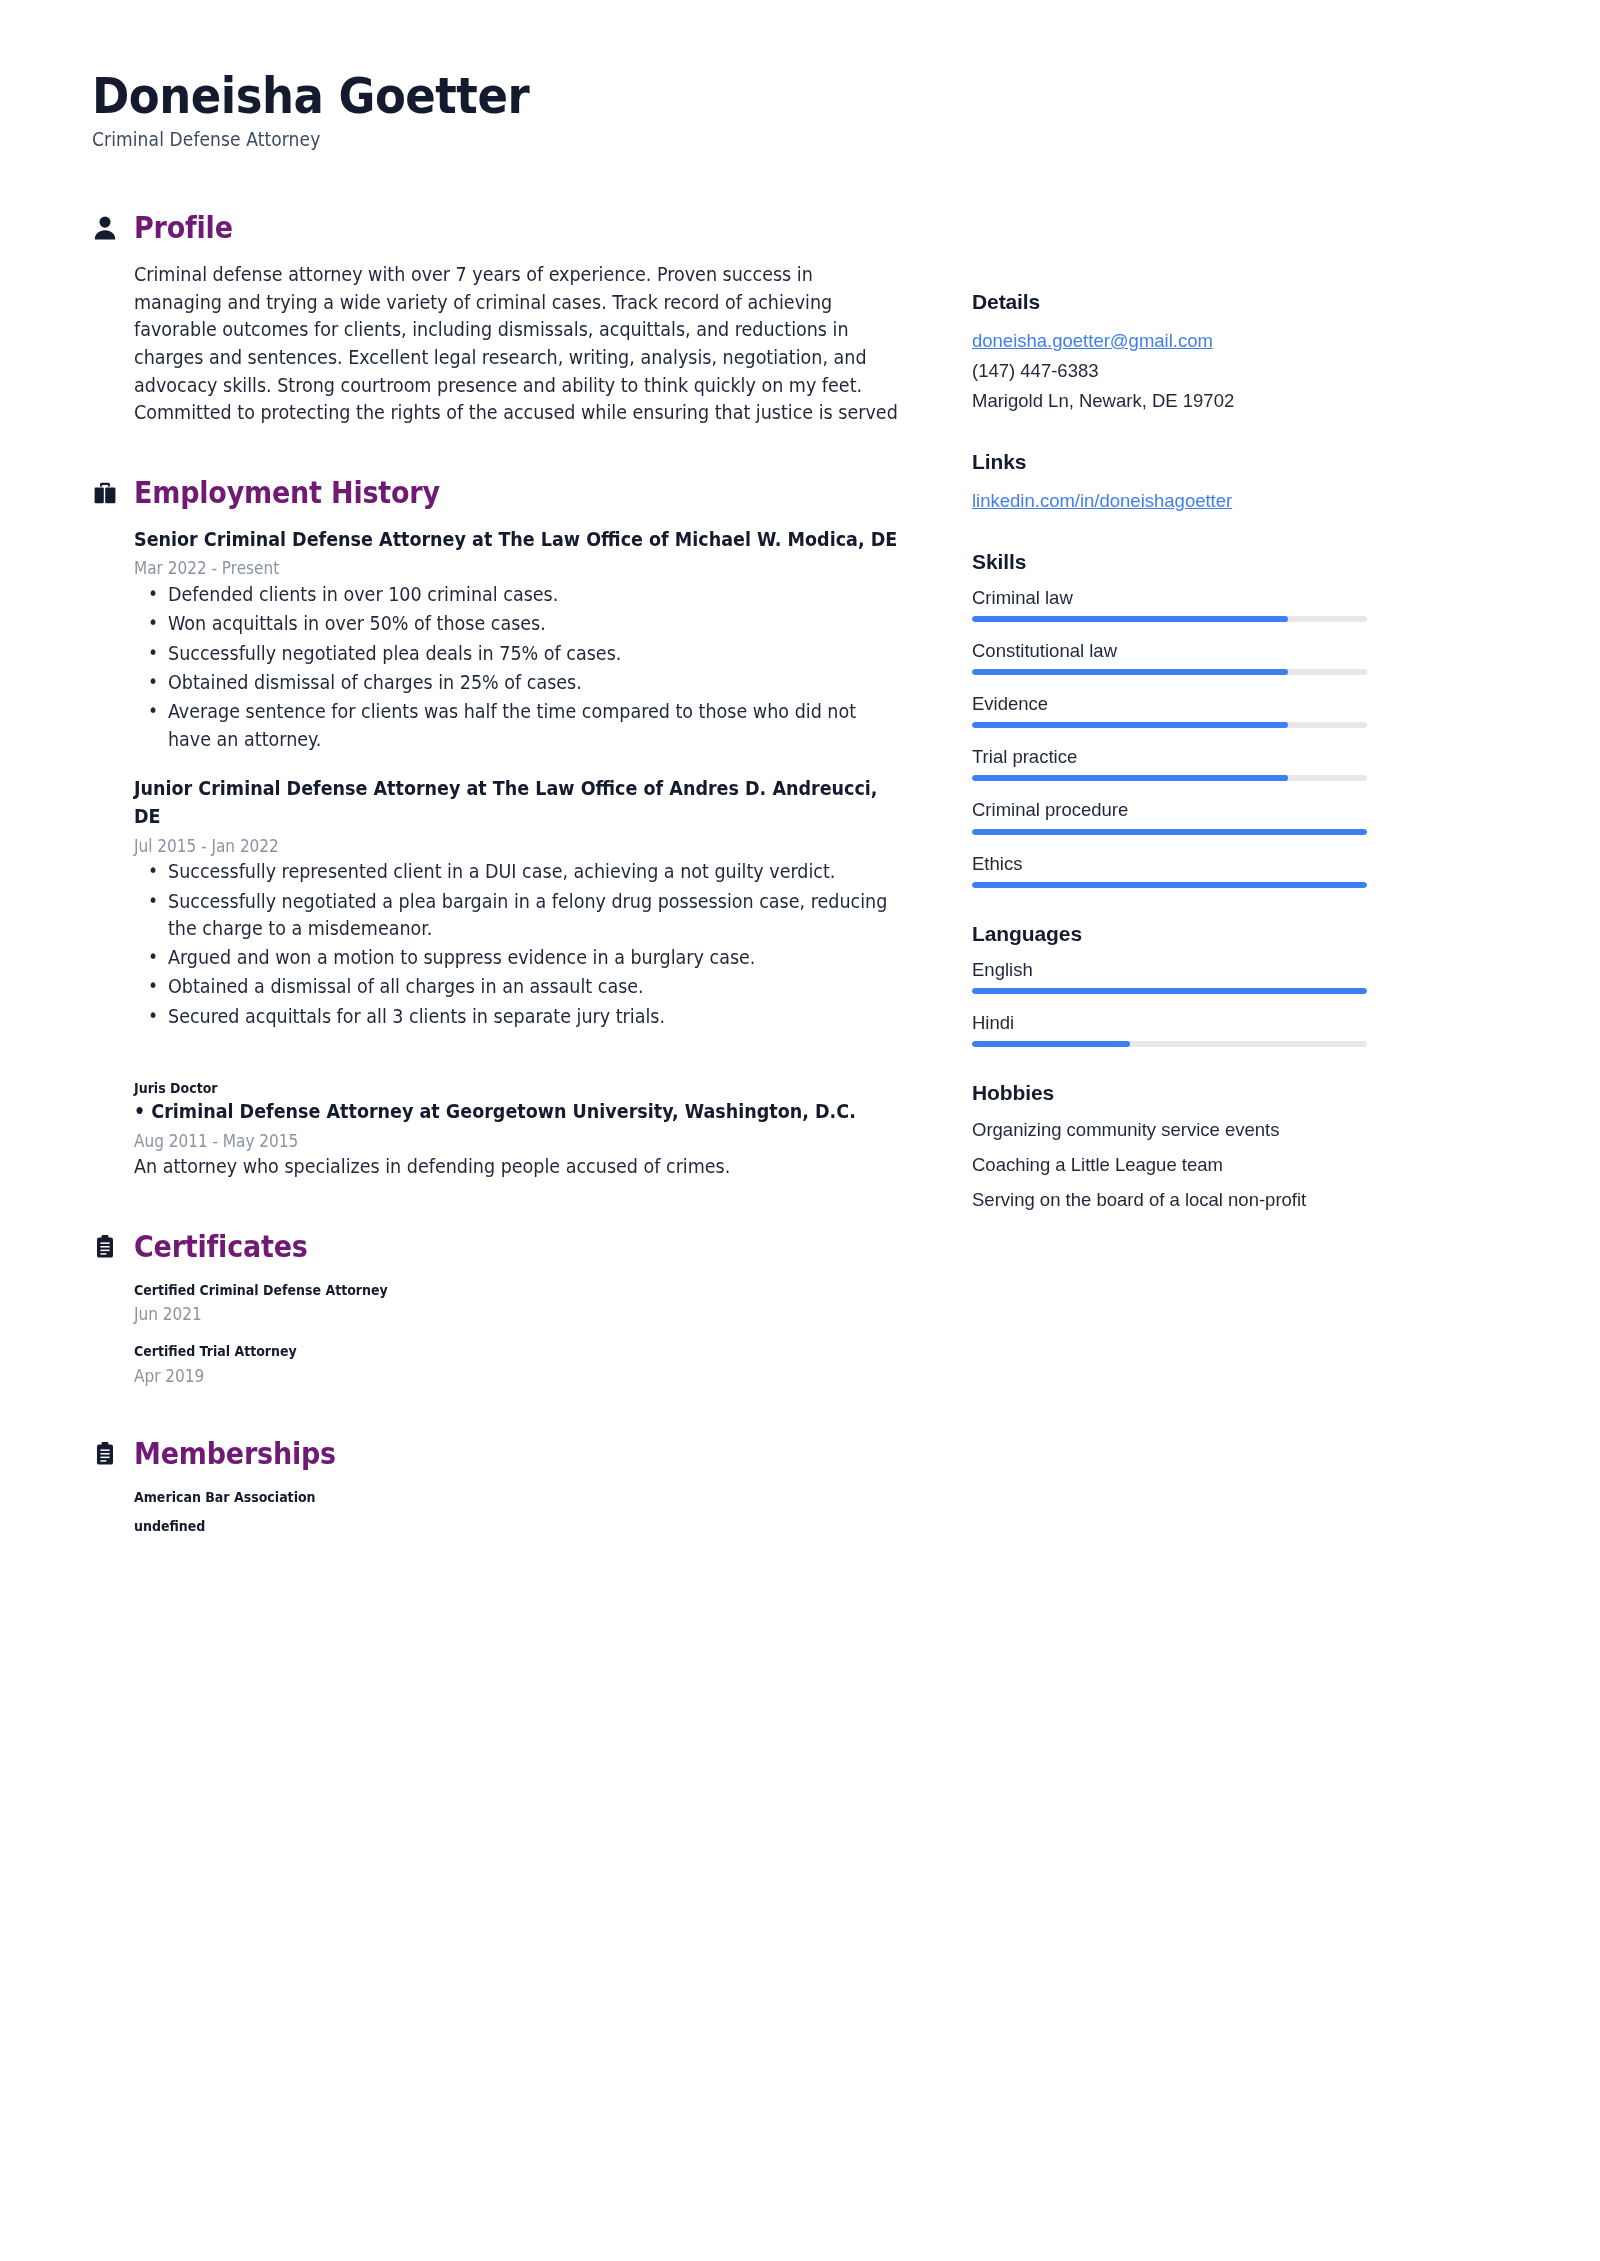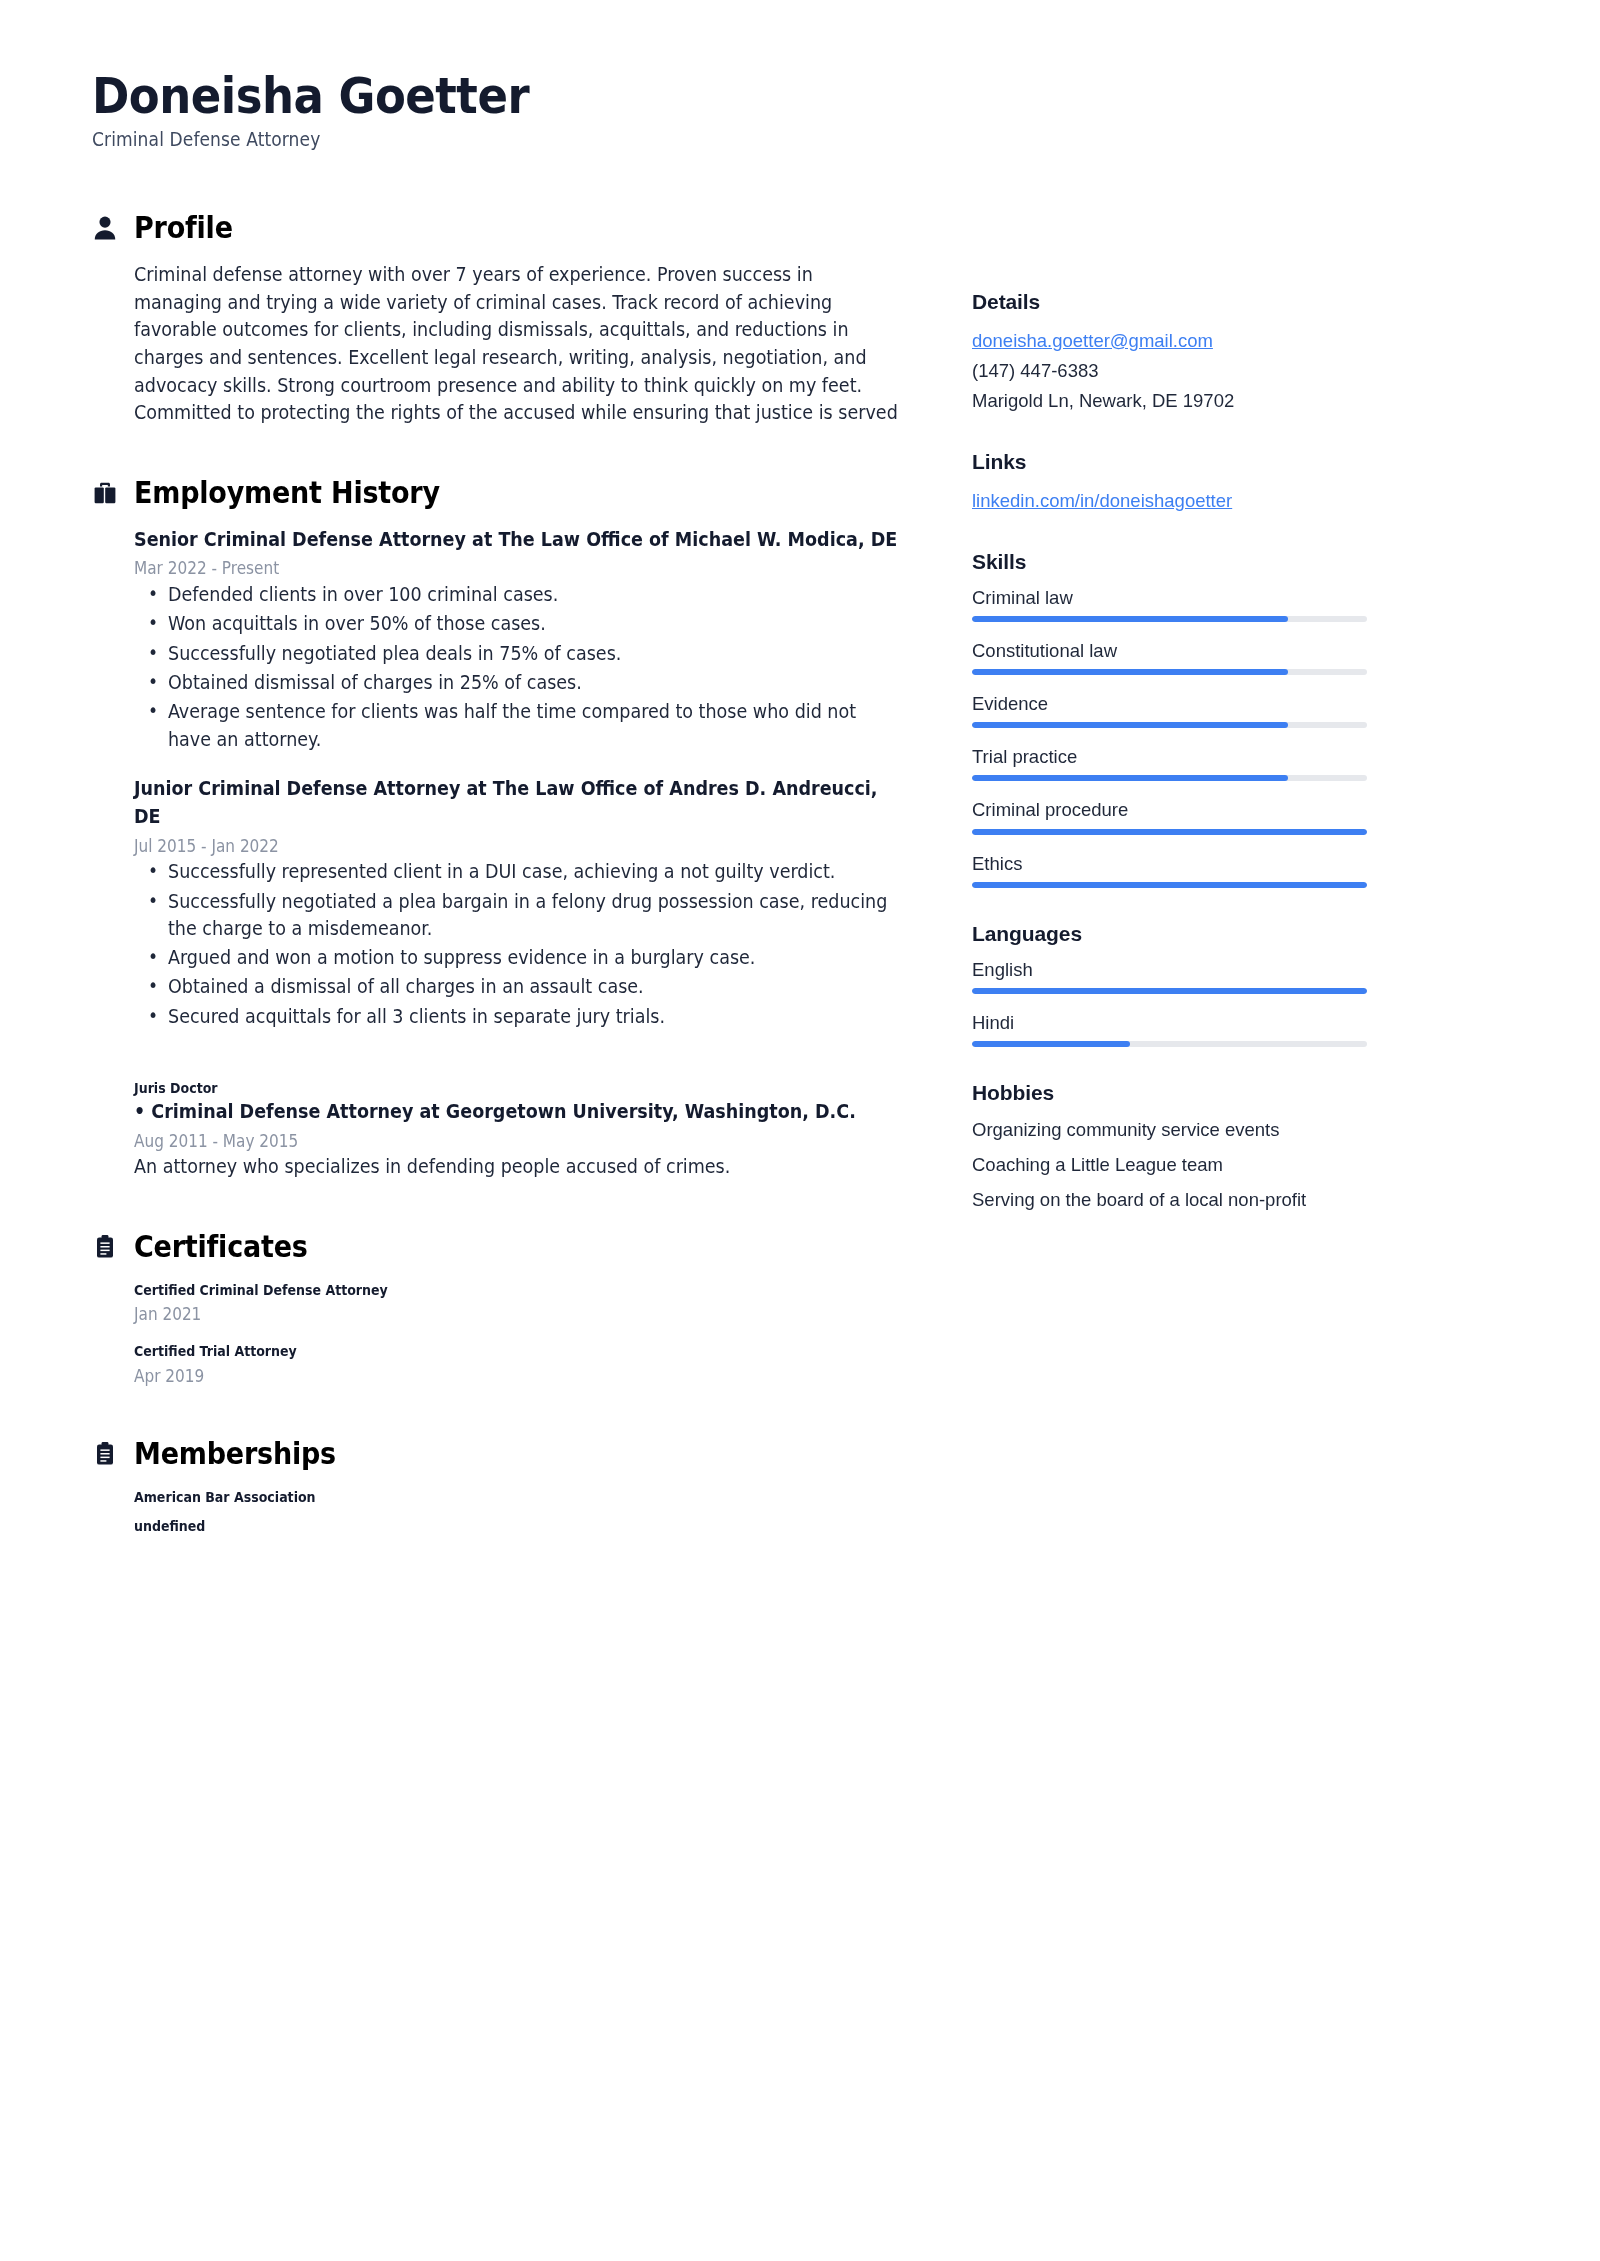--- a/index.html
+++ b/index.html
@@ -36,21 +36,21 @@
     font-size: 19px; font-weight: normal; color: #3f4a60;
     margin-top: 4px; letter-spacing: 0.1px;
   }
 
   
   .section { margin-top: 48px; }
   .section:first-of-type { margin-top: 0; }
   .sec-head { display: flex; align-items: center; gap: 16px; margin-bottom: 16px; }
   .sec-icon { width: 26px; display: flex; justify-content: center; align-items: center; flex: 0 0 26px; }
   .sec-icon svg { display: block; fill: #141b2e; }
-  .sec-title { font-size: 30px; font-weight: bold; color: #000000; letter-spacing: -0.2px; }
+  .sec-title { font-size: 30px; font-weight: bold; color: #701a75; letter-spacing: -0.2px; }
 
   .sec-body { padding-left: 42px; }
 
   
   .para { font-size: 19.5px; line-height: 1.42; color: #1f2739; }
 
   .entry { margin-bottom: 4px; }
   .entry + .entry { margin-top: 22px; }
   .entry-title {
     font-size: 19.5px; font-weight: bold; color: #141b2e;
@@ -185,21 +185,21 @@
                   <rect x="4.4" y="14.6" width="9.2" height="1.5"></rect>
                   <rect x="4.4" y="18.2" width="6" height="1.5"></rect>
                 </g>
               </svg>
           </span>
           <span class="sec-title">Certificates</span>
         </div>
         <div class="sec-body">
           <div class="entry" style="margin-top:0;">
             <div class="entry-plain">Certified Criminal Defense Attorney</div>
-            <div class="entry-date">Jan 2021</div>
+            <div class="entry-date">Jun 2021</div>
           </div>
           <div class="entry" style="margin-top:14px;">
             <div class="entry-plain">Certified Trial Attorney</div>
             <div class="entry-date">Apr 2019</div>
           </div>
         </div>
       </div>
 
       <div class="section">
         <div class="sec-head">

